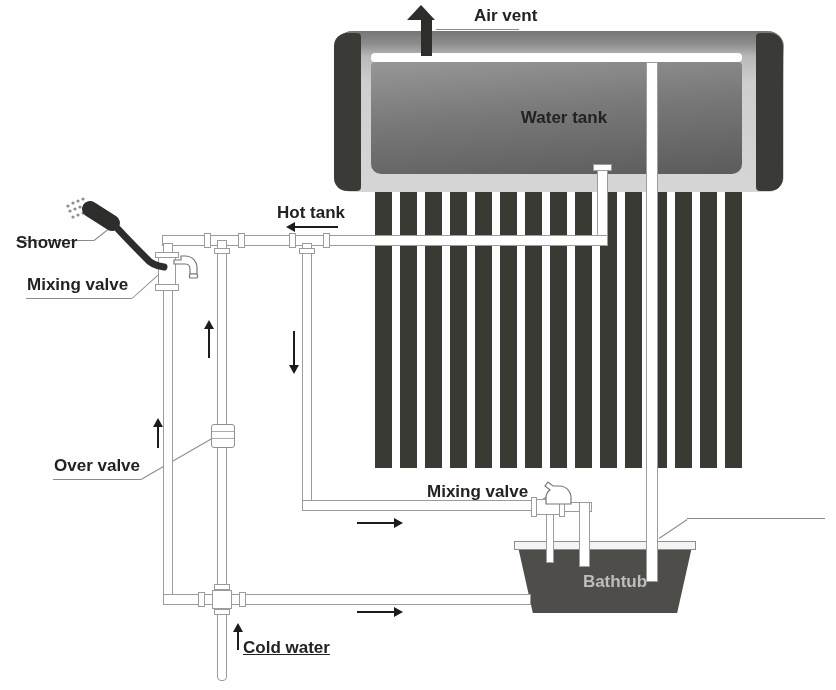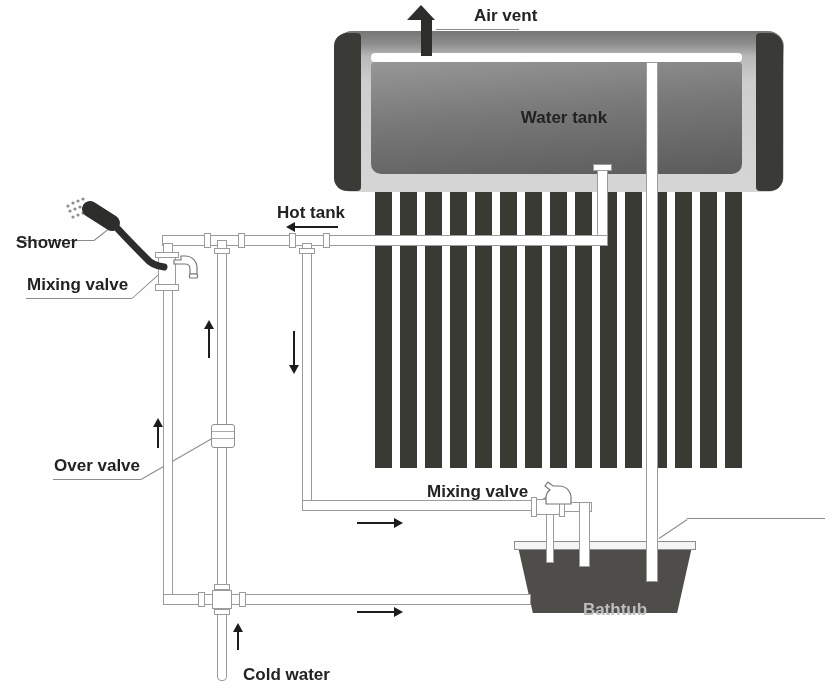--- a/index.html
+++ b/index.html
@@ -43,21 +43,21 @@
     position:absolute;left:211px;top:424px;width:22px;height:22px;border-radius:3px;z-index:6;
     background-color:#fff;border:1px solid #8f8f8f;
     background-image:linear-gradient(#ababab,#ababab),linear-gradient(#ababab,#ababab);
     background-size:100% 1px;background-position:0 6px,0 13px;background-repeat:no-repeat;
   }
   
   .tub-rim{position:absolute;left:514px;top:541px;width:182px;height:9px;background:#f4f4f4;
     border:1px solid #8d8d8d;box-sizing:border-box;z-index:2;}
   .tub-body{position:absolute;left:517px;top:550px;width:176px;height:63px;background:var(--tub-body,#4f4d4a);
     clip-path:polygon(1% 0,99% 0,91% 100%,9% 100%);z-index:2;}
-  .tub-label{position:absolute;left:560px;top:572px;width:110px;text-align:center;color:var(--bathtub-text,#bdbdbd);z-index:3;margin-top:28px;}
+  .tub-label{position:absolute;left:560px;top:572px;width:110px;text-align:center;color:var(--bathtub-text,#bdbdbd);z-index:3;}
   
   .arr{position:absolute;z-index:7;}
   .arr i{display:block;position:absolute;}
   .arr.v{width:10px;}
   .arr.h{height:10px;}
   .arr .head{width:0;height:0;}
   .arr.up .head{left:0;top:0;border-left:5px solid transparent;border-right:5px solid transparent;border-bottom:9px solid var(--arrow,#1c1c1c);}
   .arr.up .stem{left:4px;top:8px;bottom:0;width:2px;background:var(--arrow,#1c1c1c);}
   .arr.down .head{left:0;bottom:0;border-left:5px solid transparent;border-right:5px solid transparent;border-top:9px solid var(--arrow,#1c1c1c);}
   .arr.down .stem{left:4px;top:0;bottom:8px;width:2px;background:var(--arrow,#1c1c1c);}
@@ -182,21 +182,21 @@
   <div class="lbl" style="left:54px;top:456px;">Over valve</div>
   <div class="leader" style="left:53px;top:479px;width:88px;"></div>
   <div class="leader" style="left:141px;top:479px;width:83px;transform:rotate(-30deg);"></div>
 
   <div class="lbl" style="left:427px;top:482px;">Mixing valve</div>
   <div class="leader" style="left:537px;top:503px;width:14px;transform:rotate(-35deg);"></div>
 
   <div class="leader" style="left:687px;top:518px;width:138px;"></div>
   <div class="leader" style="left:659px;top:538px;width:34px;transform:rotate(-34deg);"></div>
 
-  <div class="lbl" style="left:243px;top:665px;">Cold water</div>
+  <div class="lbl" style="left:243px;top:638px;text-decoration:underline;">Cold water</div>
 
   <div class="arr v up" style="left:153px;top:418px;height:30px;">
       <i class="head"></i>
       <i class="stem"></i>
     </div>
   <div class="arr v up" style="left:204px;top:320px;height:38px;">
       <i class="head"></i>
       <i class="stem"></i>
     </div>
   <div class="arr v down" style="left:289px;top:331px;height:43px;">

